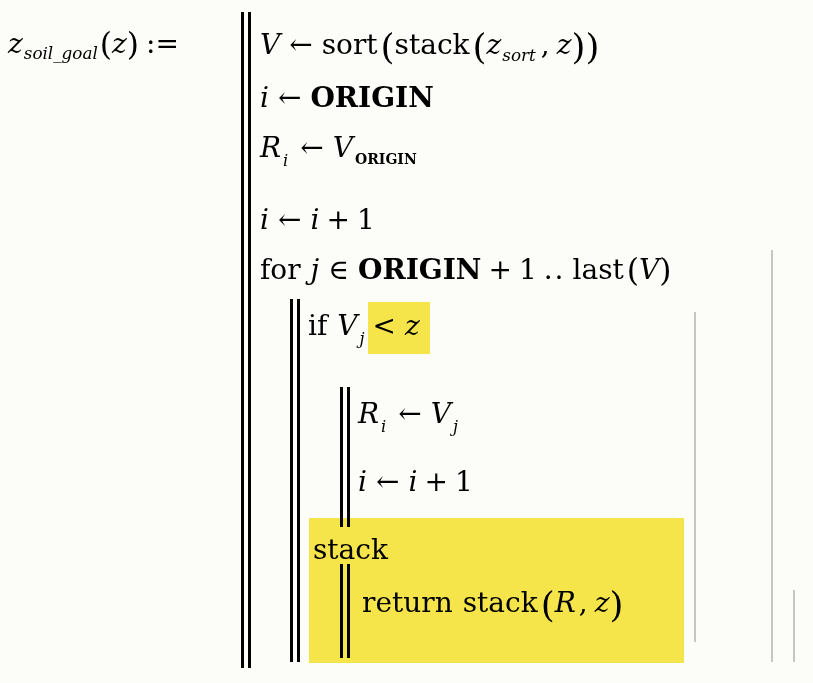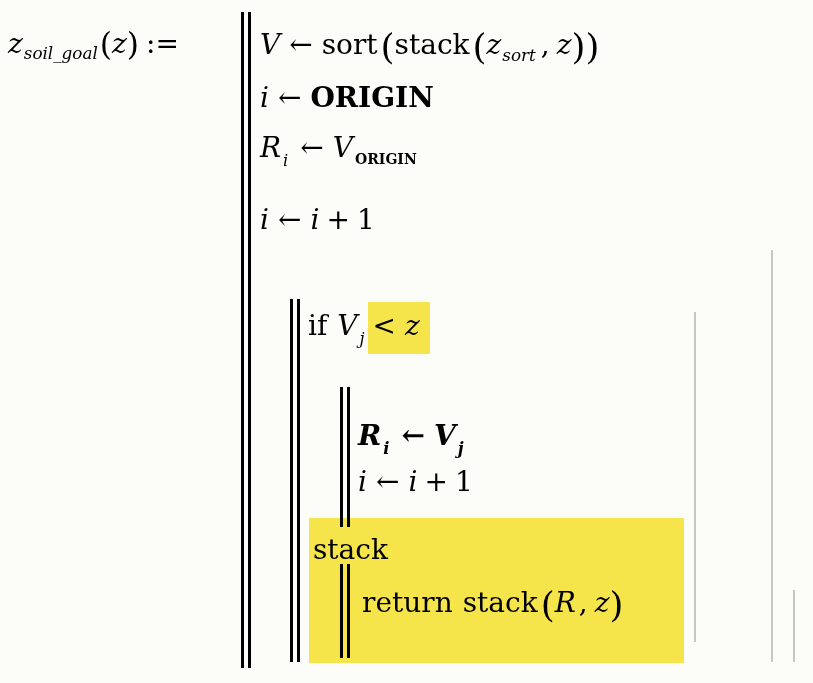--- a/index.html
+++ b/index.html
@@ -124,26 +124,29 @@
   </div>
 
   <div class="mline" style="left:260px; top:132px;">
     <span class="var">R</span><span class="idx">i</span><span class="op">←</span><span class="var">V</span><span class="idx-origin">ORIGIN</span>
   </div>
 
   <div class="mline" style="left:260px; top:204px;">
     <span class="var">i</span><span class="op">←</span><span class="var">i</span><span class="plusop">+</span><span>1</span>
   </div>
 
+  <div class="mline" style="left:260px; top:252px;">
+    <span class="kw kwlead">for</span><span class="var">j</span><span class="elemop">∈</span><span class="boldkw">ORIGIN</span><span class="plusop">+</span><span>1</span><span class="rangeop">..</span><span class="kw fn">last</span><span class="midparen">(</span><span class="var">V</span><span class="midparen">)</span>
+  </div>
 
   <div class="mline" style="left:308px; top:310px;">
     <span class="kw kwlead">if</span><span class="var">V</span><span class="idx">j</span><span class="hl-inline"><span class="cmpop">&lt;</span><span class="var">z</span></span>
   </div>
 
-  <div class="mline" style="left:358px; top:420px;font-weight:bold;">
+  <div class="mline" style="left:358px; top:398px;">
     <span class="var">R</span><span class="idx">i</span><span class="op">←</span><span class="var">V</span><span class="idx">j</span>
   </div>
 
   <div class="mline" style="left:358px; top:466px;">
     <span class="var">i</span><span class="op">←</span><span class="var">i</span><span class="plusop">+</span><span>1</span>
   </div>
 
   <div class="mline" style="left:313px; top:534px;">
     <span class="kw">stack</span>
   </div>

